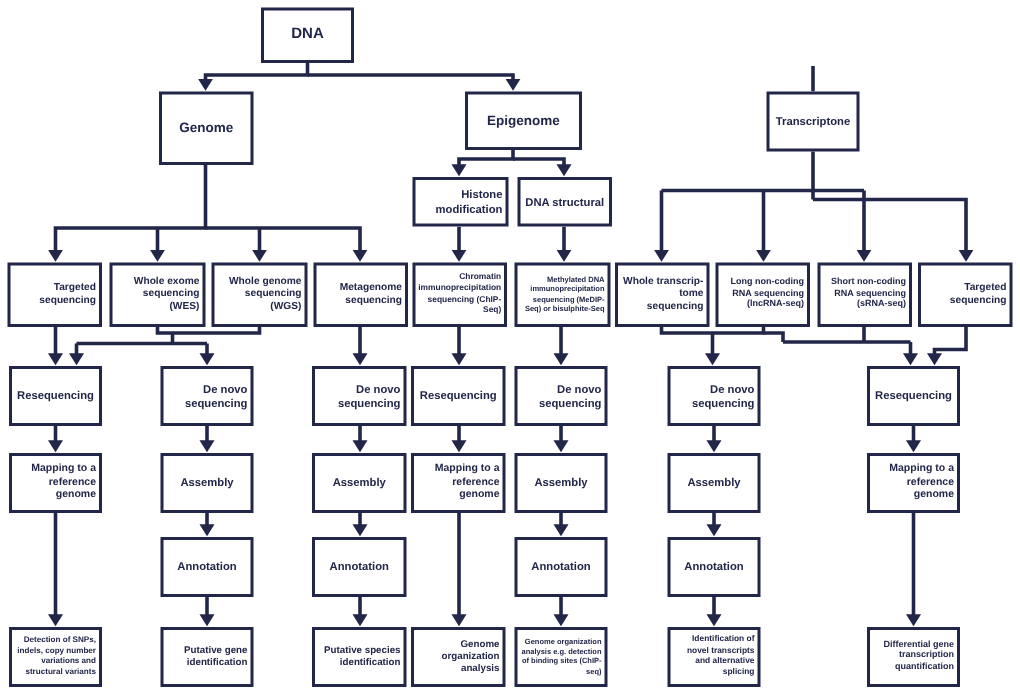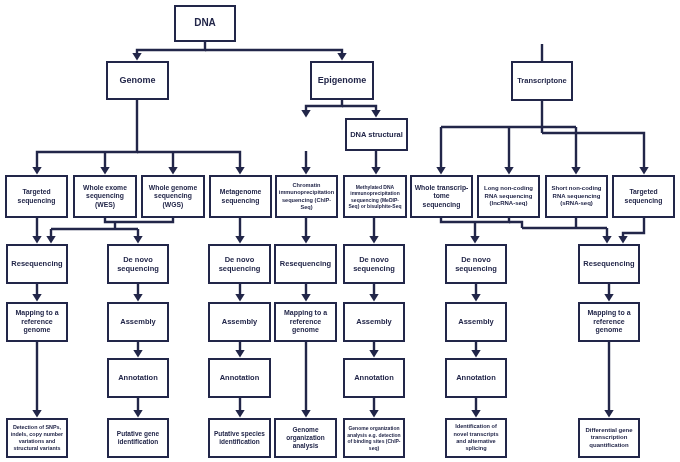--- a/index.html
+++ b/index.html
@@ -12,21 +12,21 @@
   }
   #wires{position:absolute;left:0;top:0;width:680px;height:462px;}
   .node{
     position:absolute;
     box-sizing:border-box;
     background:#ffffff;
     border:2.5px solid #222649;
     color:#222649;
     font-weight:bold;
     display:flex;align-items:center;justify-content:center;
-    text-align:center;
+    text-align:right;
     line-height:1.25;
     padding:1px 2px;
   }
   .fs10{font-size:10px;}
   .fs9{font-size:9px;}
   .fs75{font-size:7.5px;}
   .fs7{font-size:7px;}
   .fs68{font-size:6.8px;}
   .fs65{font-size:6.5px;}
   .fs6{font-size:6px;}
@@ -104,24 +104,25 @@
 
       <polyline points="138,398 138,410" marker-end="url(#ah)"></polyline>
       <polyline points="240,398 240,410" marker-end="url(#ah)"></polyline>
       <polyline points="374,398 374,410" marker-end="url(#ah)"></polyline>
       <polyline points="476,398 476,410" marker-end="url(#ah)"></polyline>
     </g>
   </svg>
 
   <div class="node fs10" style="left:174px;top:5px;width:62px;height:37px">DNA</div>
 
-  <div class="node fs9" style="left:106px;top:61px;width:63px;height:39px">Genome</div>
-  <div class="node fs9" style="left:310px;top:61px;width:64px;height:39px">Epigenome</div>
+  <div class="node fs9" style="left:106px;top:61px;width:63px;height:49px">Genome</div>
+  <div class="node fs9" style="left:310px;top:61px;width:78px;height:39px">Epigenome</div>
   <div class="node fs75" style="left:511px;top:61px;width:62px;height:40px">Transcriptone</div>
 
+  <div class="node fs75" style="left:275px;top:118px;width:64px;height:33px">Histone modification</div>
   <div class="node fs75" style="left:345px;top:118px;width:63px;height:33px">DNA structural</div>
 
   <div class="node fs68" style="left:5px;top:175px;width:63px;height:43px">Targeted sequencing</div>
   <div class="node fs68" style="left:73px;top:175px;width:64px;height:43px">Whole exome sequencing (WES)</div>
   <div class="node fs68" style="left:141px;top:175px;width:64px;height:43px">Whole genome sequencing (WGS)</div>
   <div class="node fs68" style="left:209px;top:175px;width:63px;height:43px">Metagenome sequencing</div>
   <div class="node fs56" style="left:275px;top:175px;width:63px;height:43px">Chromatin immunoprecipitation sequencing (ChIP-Seq)</div>
   <div class="node fs5" style="left:343px;top:175px;width:64px;height:43px">Methylated DNA immunoprecipitation sequencing (MeDIP-Seq) or bisulphite-Seq</div>
   <div class="node fs68" style="left:410px;top:175px;width:63px;height:43px">Whole transcrip-tome sequencing</div>
   <div class="node fs6" style="left:477px;top:175px;width:63px;height:43px">Long non-coding RNA sequencing (lncRNA-seq)</div>

